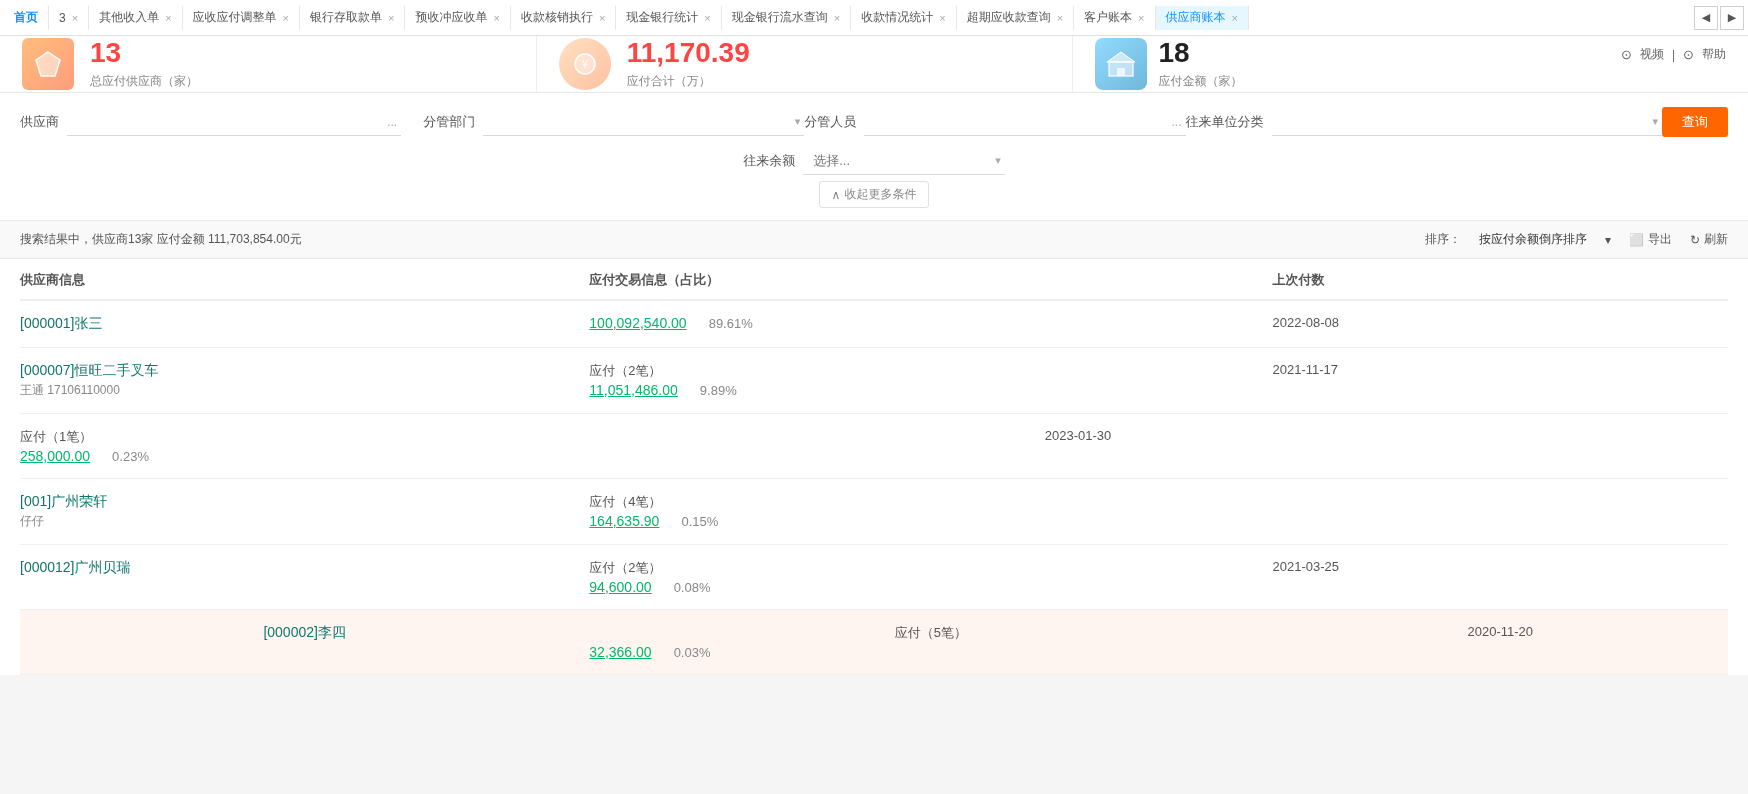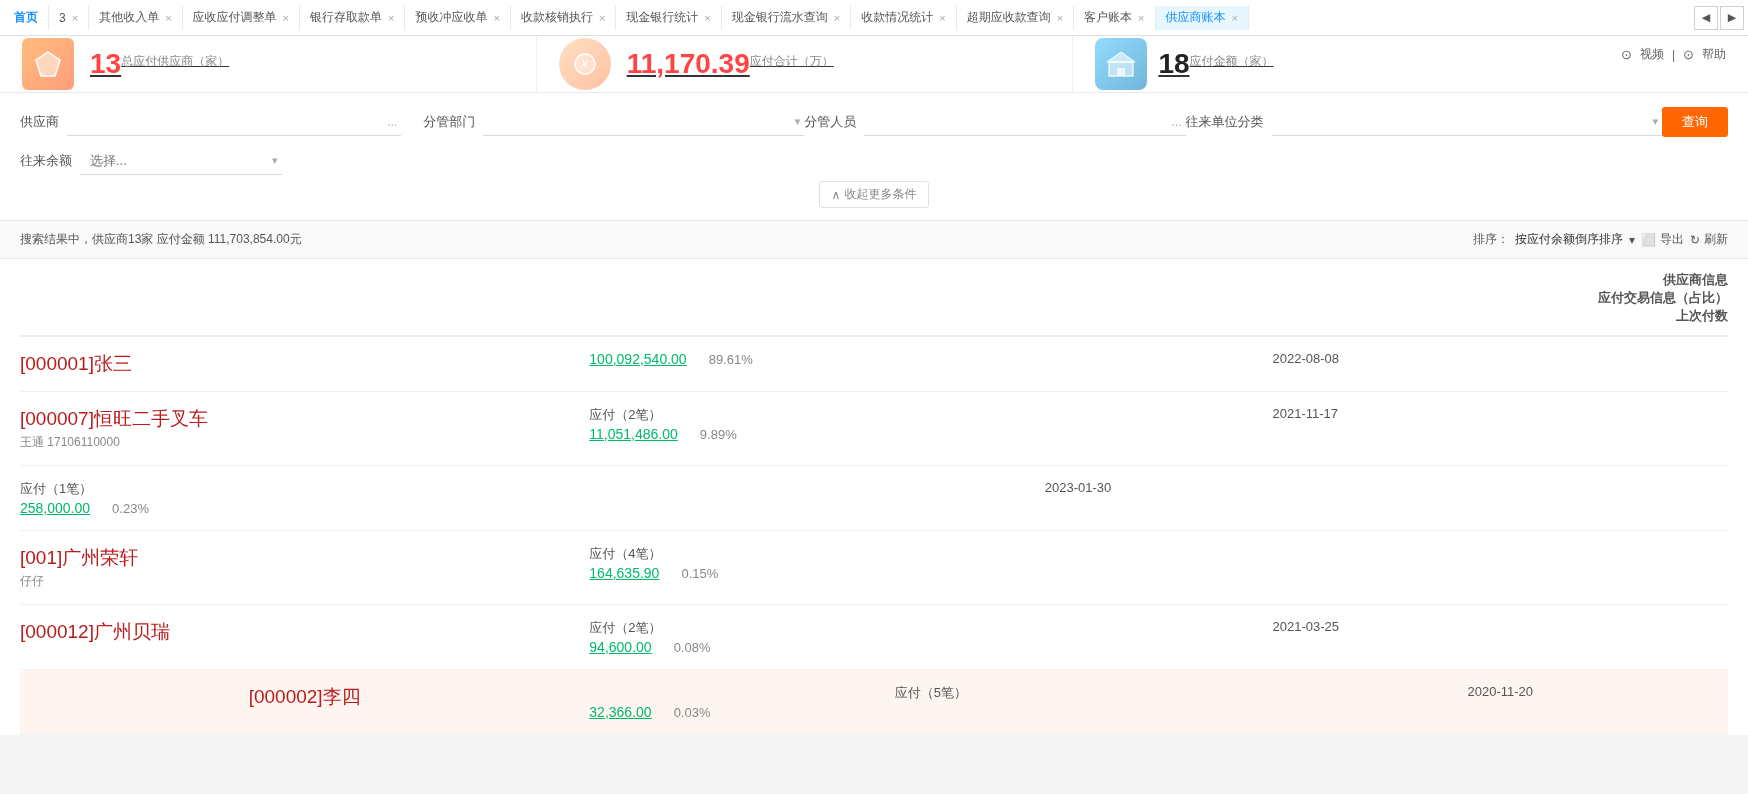--- a/index.html
+++ b/index.html
@@ -62,21 +62,21 @@
       border-right: 1px solid #eee;
     }
     .stat-card:last-child { border-right: none; gap: 9px; }
     .stat-icon {
       width: 56px;
       height: 56px;
       display: flex;
       align-items: center;
       justify-content: center;
     }
-    .stat-text { display: flex; flex-direction: row; text-decoration: underline; }
+    .stat-text { display: flex; flex-direction: column; }
     .stat-number { font-size: 28px; font-weight: bold; color: #ff4444; line-height: 1.1; }
     .stat-label { font-size: 12px; color: #888; margin-top: 4px; }
     .stat-number-black { font-size: 28px; font-weight: bold; color: #222; line-height: 1.1; }
 
     
     .top-right-links {
       display: flex;
       align-items: center;
       gap: 8px;
       font-size: 12px;
@@ -164,65 +164,64 @@
       justify-content: space-between;
       padding: 10px 20px;
       background: #f9f9f9;
       border-bottom: 1px solid #e8e8e8;
       font-size: 12px;
       color: #555;
     }
     .results-right {
       display: flex;
       align-items: center;
-      gap: 6px;
+      gap: 18px;
       font-size: 12px;
       color: #555;
     }
     .sort-label { color: #555; }
     .sort-value { color: #333; cursor: pointer; }
     .export-btn, .refresh-btn {
       display: flex;
       align-items: center;
       gap: 4px;
       cursor: pointer;
       color: #555;
     }
 
     
     .table-area {
       background: #fff;
       padding: 0 20px;
     }
     .table-header {
       display: flex;
-      align-items: flex-end;
+      align-items: flex-start;
       padding: 12px 0 10px;
       border-bottom: 2px solid #eee;
       font-size: 13px;
       font-weight: bold;
       color: #555;
-      flex-direction: column;
     }
     .col-supplier { flex: 2.5; }
     .col-transaction { flex: 3; }
     .col-last-payment { flex: 2; }
 
     .table-row {
       display: flex;
       align-items: flex-start;
       padding: 14px 0;
       border-bottom: 1px solid #f0f0f0;
     }
     .table-row.highlighted { background: #fff5f0; text-align: center; }
 
     .supplier-name a {
-      color: #b91c1c;
+      color: #0f766e;
       text-decoration: none;
-      font-size: 19px;
+      font-size: 14px;
     }
     .supplier-sub { font-size: 12px; color: #888; margin-top: 2px; }
 
     .transaction-info { display: flex; flex-direction: column; gap: 2px; }
     .transaction-label { font-size: 13px; color: #555; }
     .transaction-amount {
       font-size: 14px;
       color: #00b96b;
       font-weight: 500;
       text-decoration: underline;
@@ -275,20 +274,21 @@
       background: linear-gradient(135deg, #66ccff 0%, #3399cc 100%);
       border-radius: 8px;
       display: flex; align-items: center; justify-content: center;
       opacity: 0.7;
     }
 
     .filter-row-2 {
       display: flex;
       align-items: center;
       gap: 16px;
+      justify-content: center;
     }
     .filter-item-small {
       display: flex;
       align-items: center;
       gap: 8px;
     }
     .collapse-row {
       display: flex;
       justify-content: center;
       padding: 6px 0 2px;

